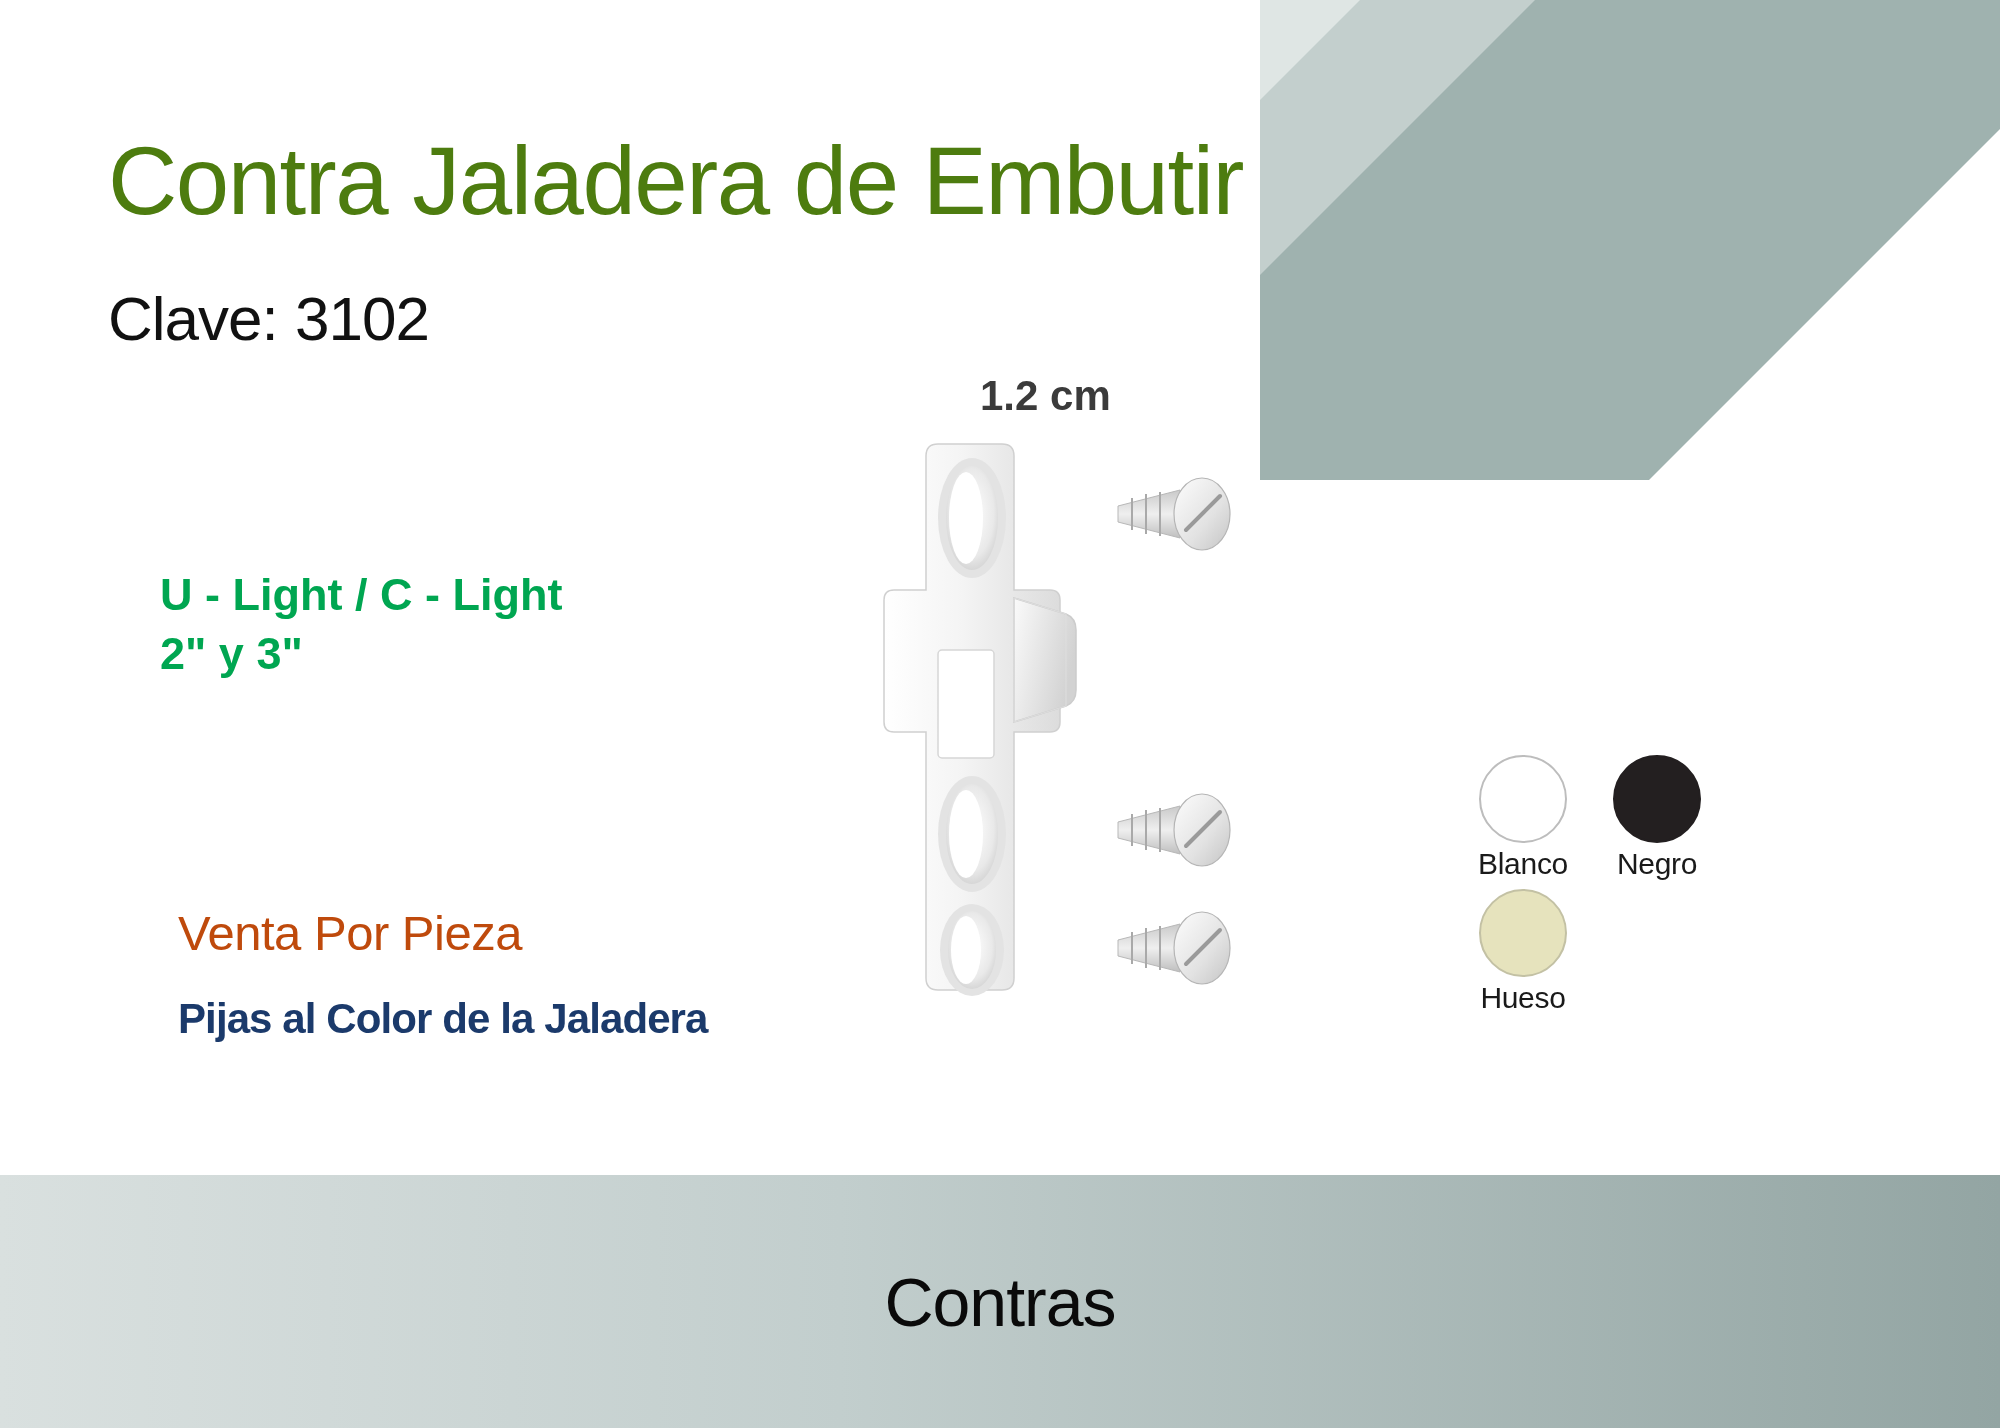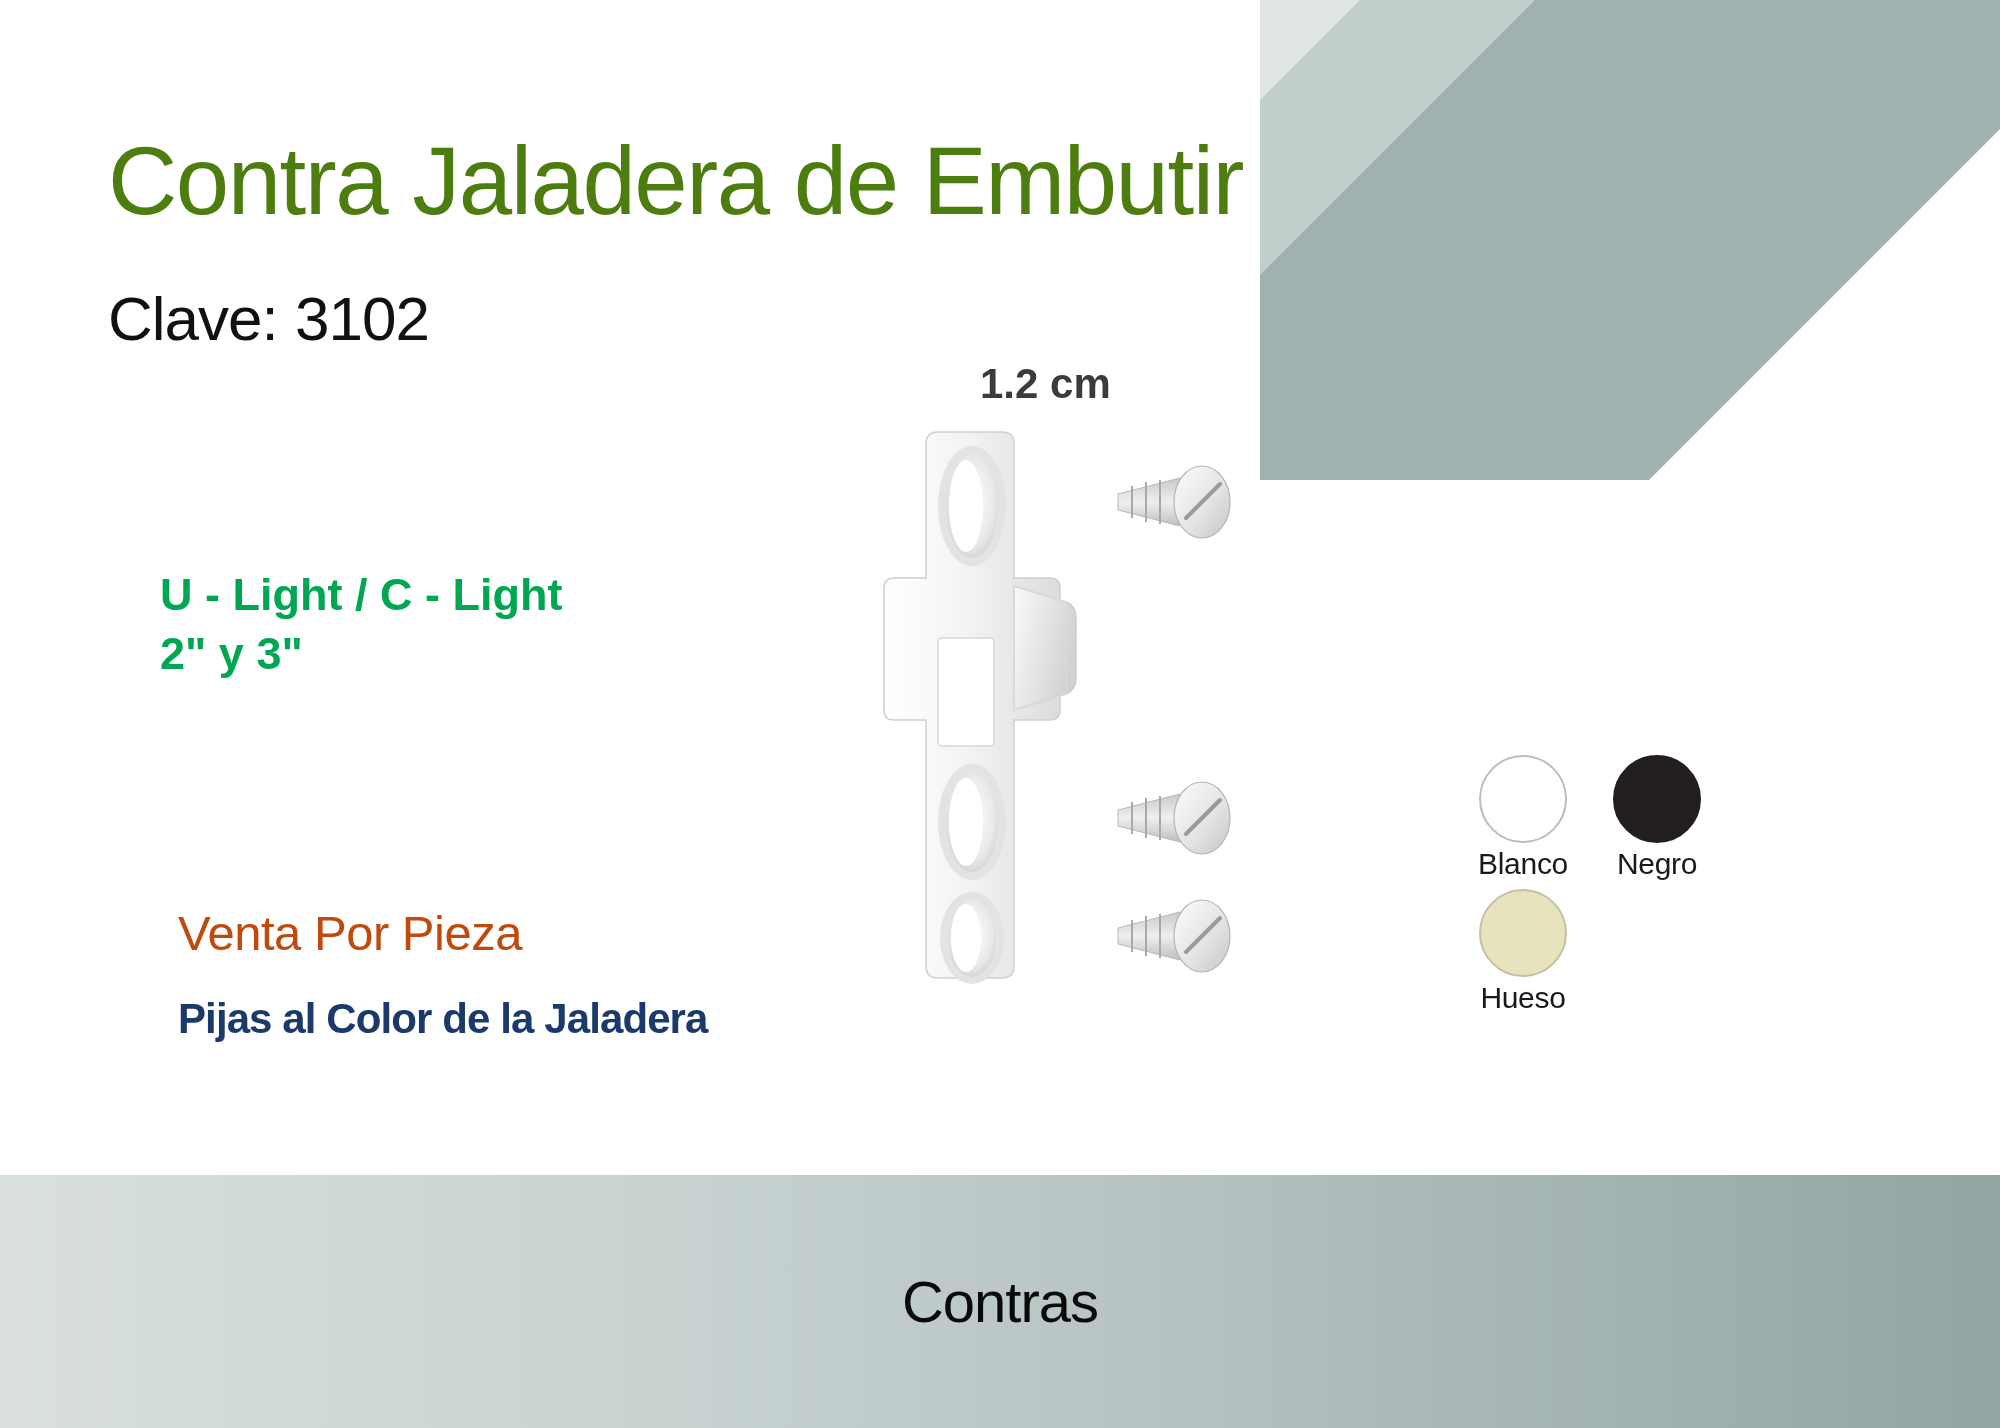--- a/index.html
+++ b/index.html
@@ -79,21 +79,21 @@
     font-size:42px;
     font-weight:700;
     color:#1b3a6b;
     letter-spacing:-0.9px;
     white-space:nowrap;
   }
 
   
   #product-figure {
     position:absolute;
-    left:860px; top:360px;
+    left:860px; top:372px;
     width:620px; height:700px;
   }
   #dim-width-label {
     position:absolute;
     left:120px; top:0px;
     font-size:42px;
     font-weight:700;
     color:#3b3b3b;
     white-space:nowrap;
   }
@@ -136,21 +136,21 @@
   #footer-band {
     position:absolute;
     left:0; top:1175px;
     width:2000px; height:253px;
     background:linear-gradient(to right,#d9e0df 0%,#c2cecd 42%,#93a5a3 100%);
     display:flex;
     align-items:center;
     justify-content:center;
   }
   #footer-title {
-    font-size:58px;
+    font-size:68px;
     font-weight:300;
     color:#0a0a0a;
     letter-spacing:-1px;
   }
 </style>
 </head>
 <body>
 
 <div id="corner-decoration">
   <div class="stripe stripe-1" style="left:150px; top:-250px; width:200px; height:1200px;"></div>

